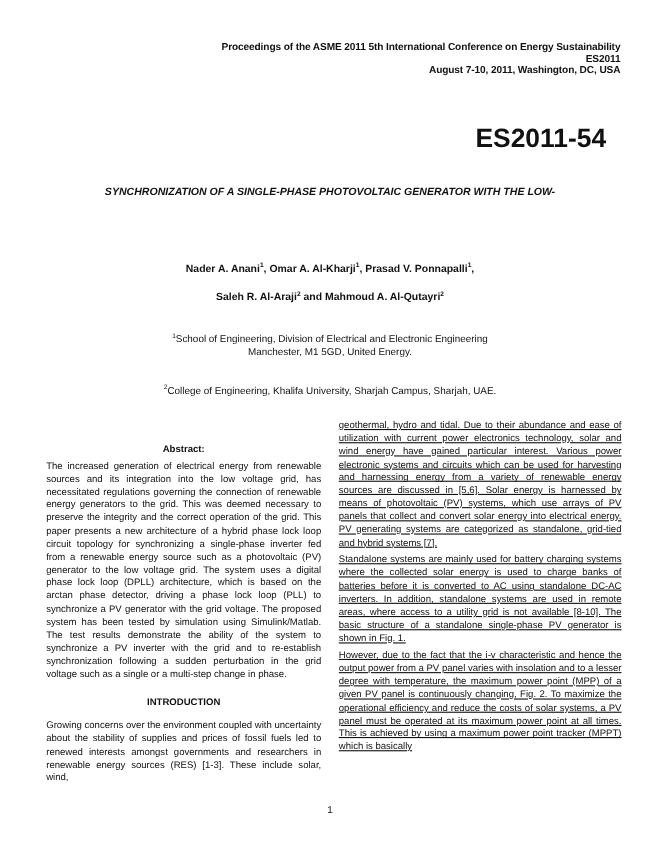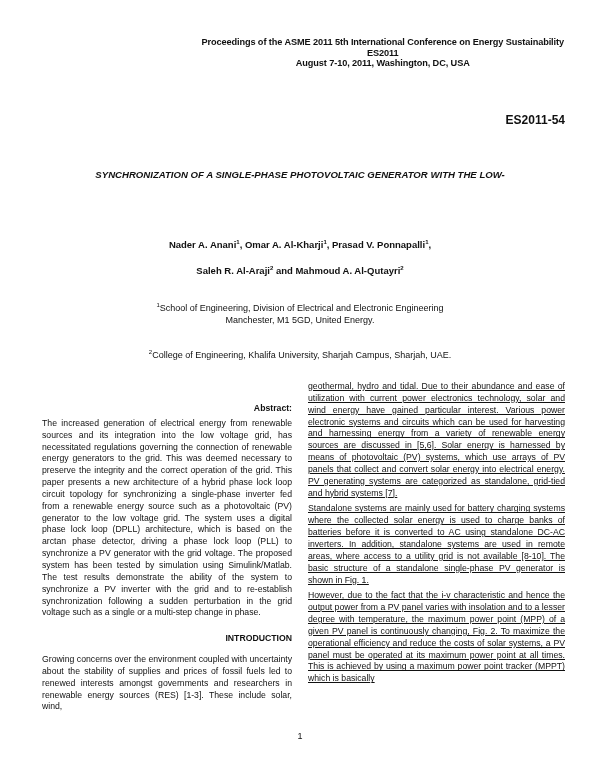--- a/index.html
+++ b/index.html
@@ -5,40 +5,40 @@
   html, body { margin: 0; padding: 0; background: #ffffff; }
   body {
     width: 600px; height: 776px; position: relative; overflow: hidden;
     font-family: "Liberation Sans", sans-serif; color: #111;
   }
   .abs { position: absolute; }
   .hdr {
     right: 36px; text-align: right; font-weight: bold; font-size: 9.2px;
     line-height: 10.5px; letter-spacing: -0.1px;
   }
-  .hdr div { white-space: nowrap; text-align: center; }
+  .hdr div { white-space: nowrap; }
   .paper-id {
-    right: 35px; top: 113px; font-weight: bold; font-size: 12px; letter-spacing: 0px;
+    right: 49px; top: 113px; font-weight: bold; font-size: 24px; letter-spacing: 0px;
   }
   .title {
     left: 40px; width: 520px; top: 168px; text-align: center; font-weight: bold;
     font-size: 9.6px; line-height: 14px; font-style: italic;
   }
   .authors {
     left: 40px; width: 520px; text-align: center; font-weight: bold; font-size: 9.5px;
   }
   .aff {
     left: 40px; width: 520px; text-align: center; font-size: 9px; line-height: 12.3px;
   }
   sup { font-size: 6px; vertical-align: super; line-height: 0; }
   .col {
     font-size: 8.7px; line-height: 11.85px; text-align: justify; width: 250px;
   }
   .col p { margin: 0 0 4px 0; }
-  .col .head { font-weight: bold; margin: 0 0 3px 0; text-align: right; }
+  .col .head { font-weight: bold; margin: 0 0 3px 0; text-align: center; }
   .left { left: 42px; top: 403px; }
   .right { left: 308px; top: 381px; width: 257px; text-decoration: underline; }
   .pageno { left: 0; width: 600px; top: 731px; text-align: center; font-size: 9px; }
   .gap { height: 10px; }
 </style>
 </head>
 <body>
 
 <div class="abs hdr" style="top:37px;">
   <div>Proceedings of the ASME 2011 5th International Conference on Energy Sustainability</div>

